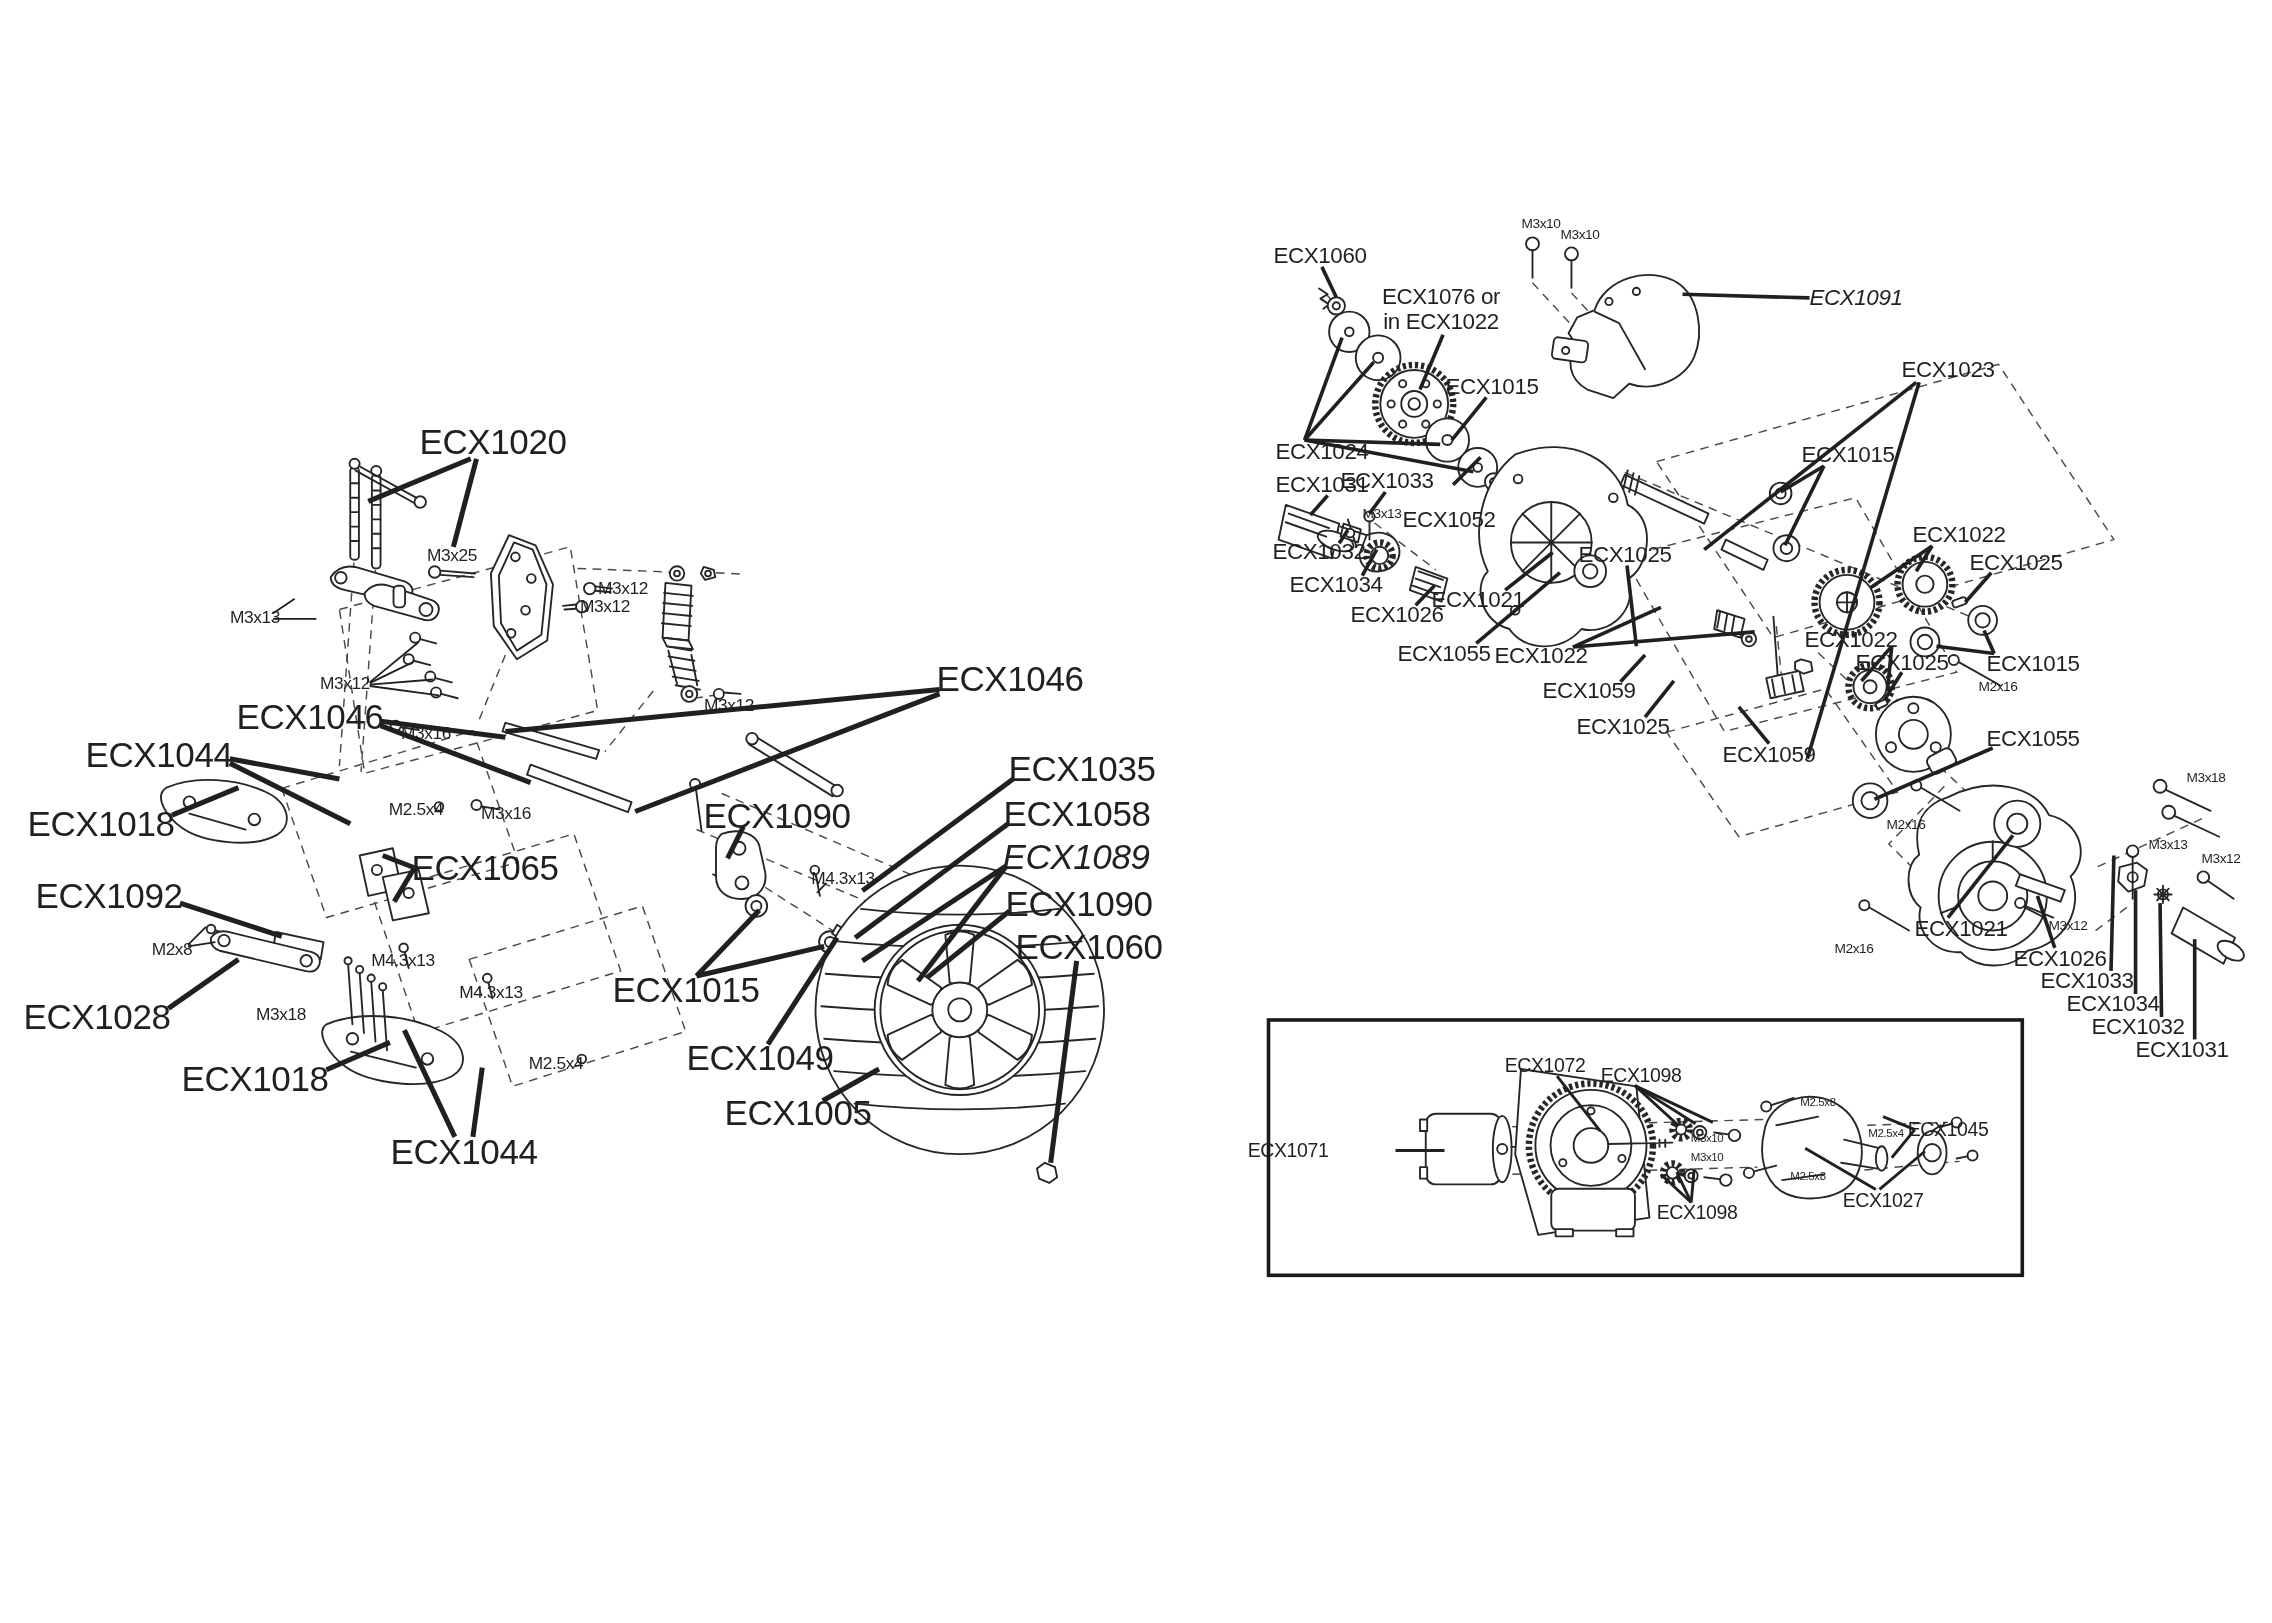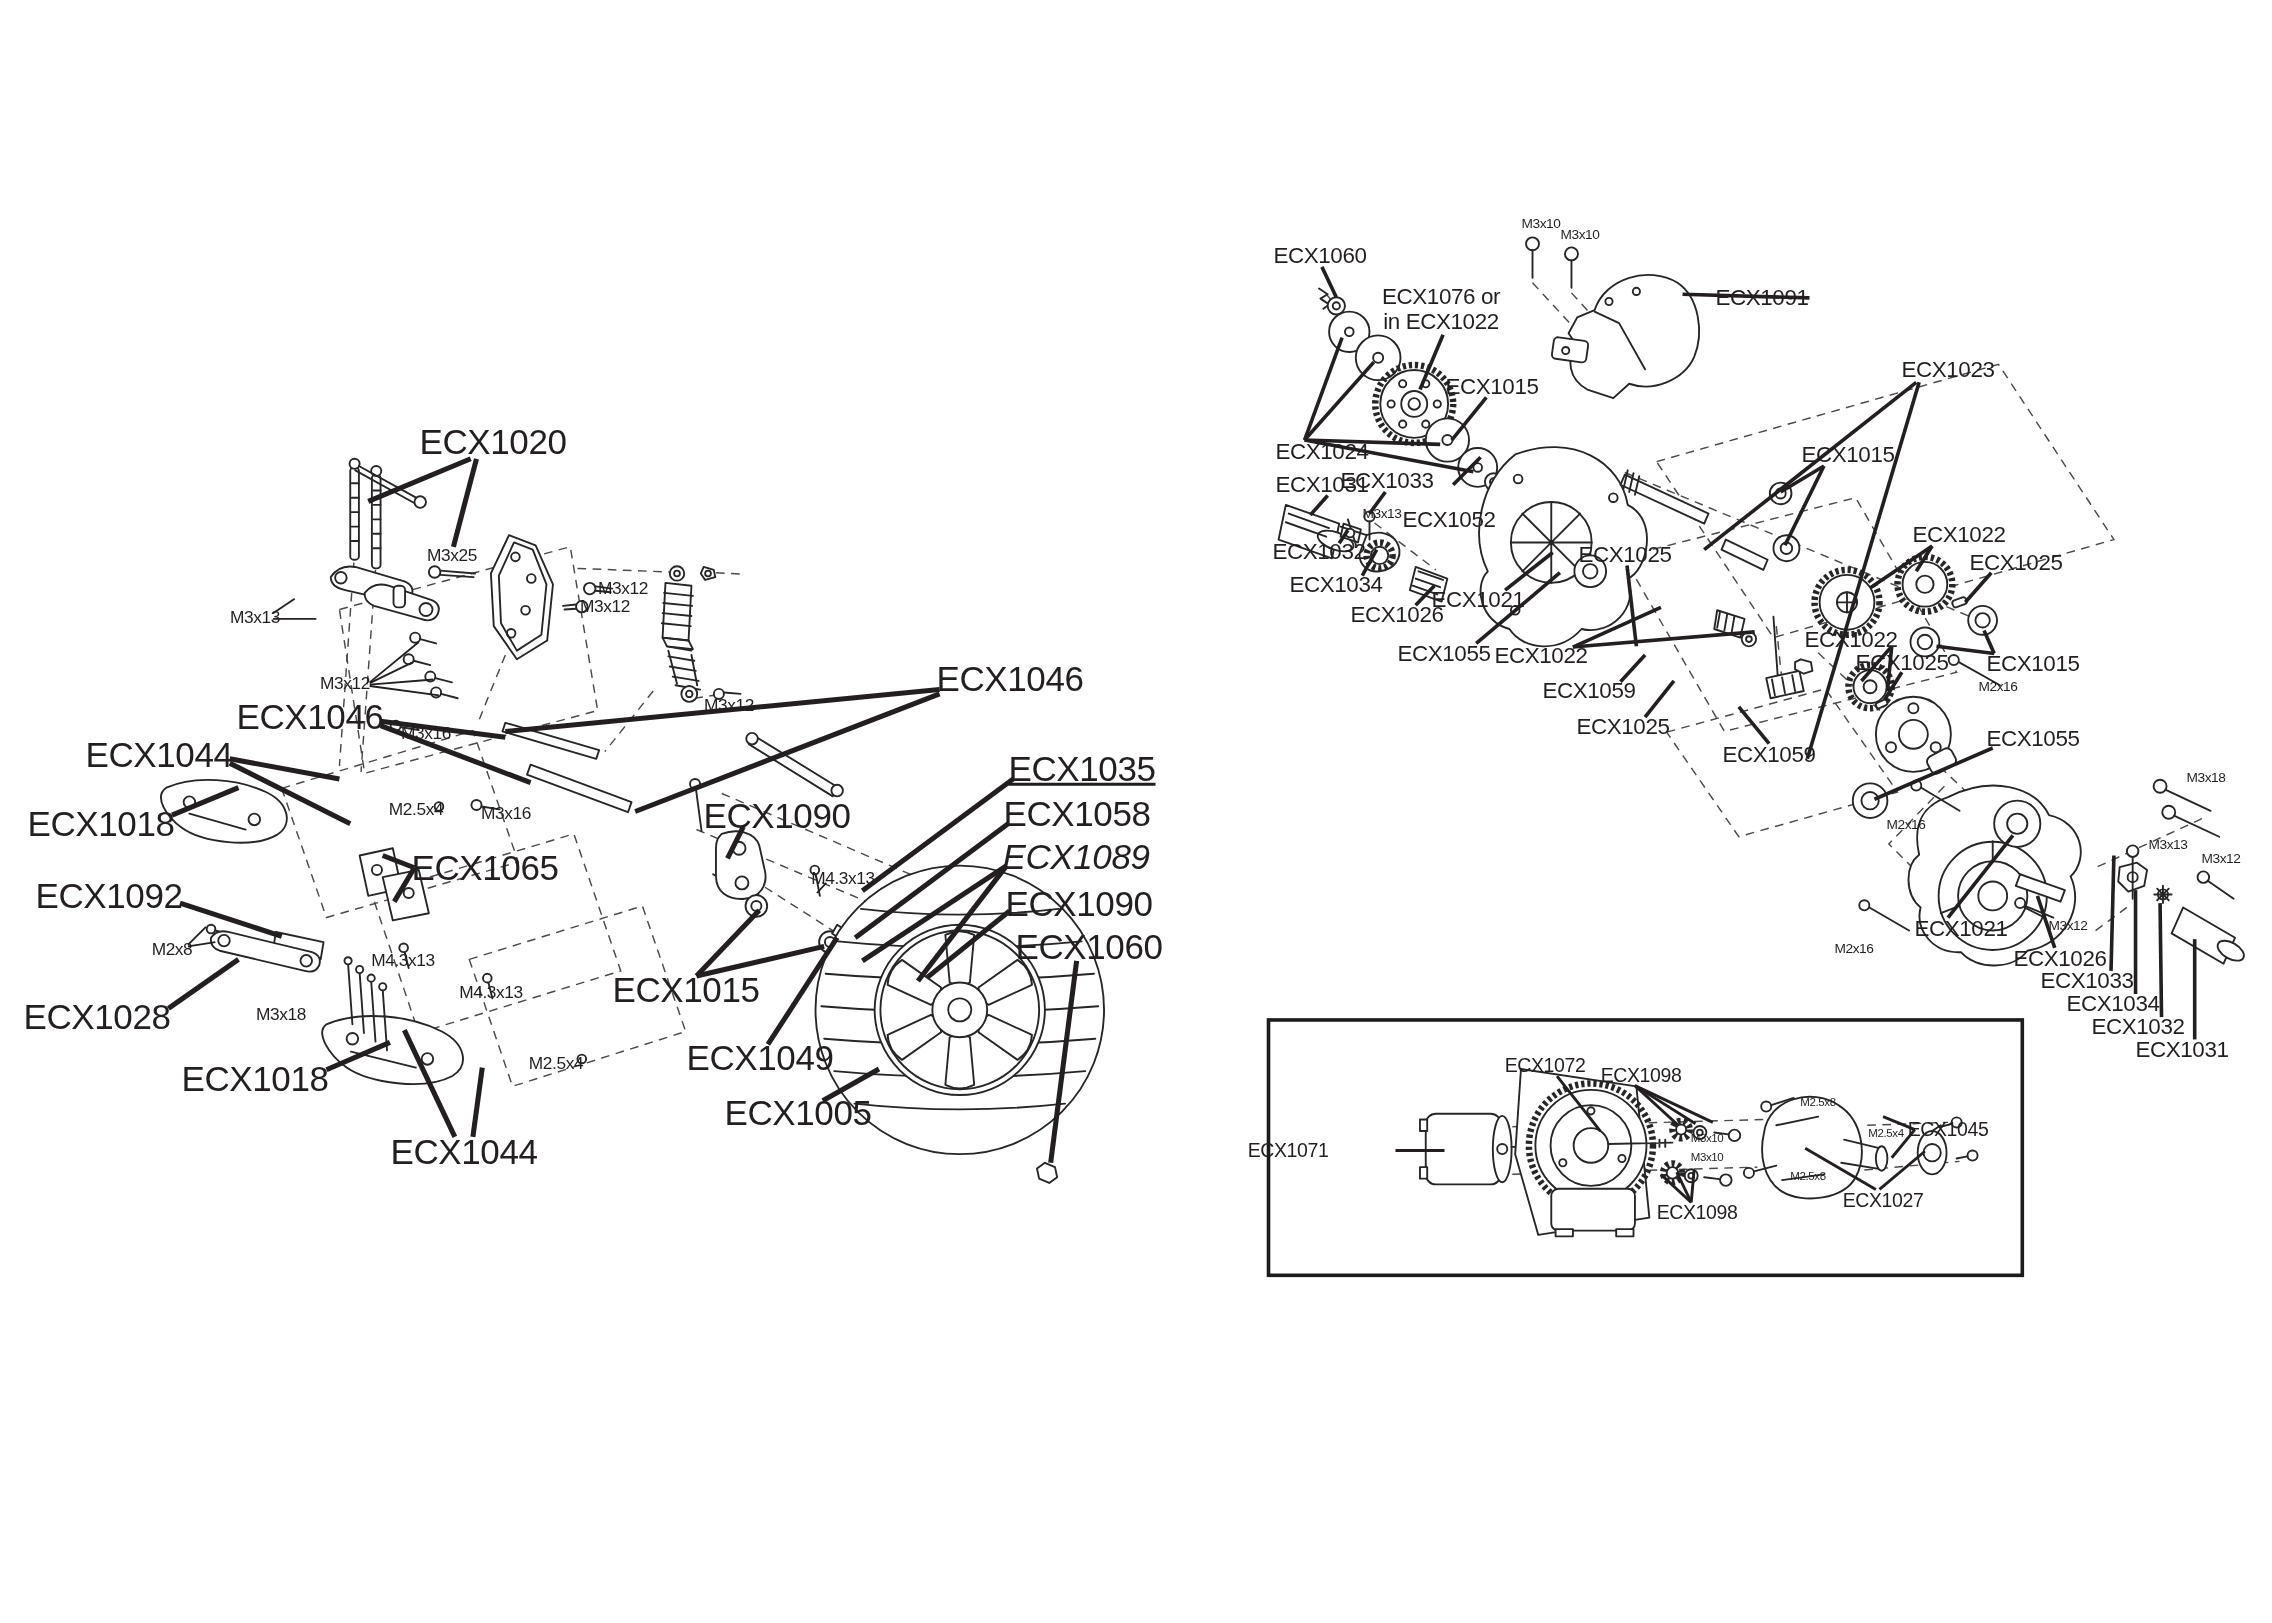--- a/index.html
+++ b/index.html
@@ -545,21 +545,21 @@
       <div class="lbl lg" style="left: 310px; top: 717px;">ECX1046</div>
       <div class="lbl lg" style="left: 159px; top: 755px;">ECX1044</div>
       <div class="lbl lg" style="left: 101px; top: 824px;">ECX1018</div>
       <div class="lbl lg" style="left: 109px; top: 896px;">ECX1092</div>
       <div class="lbl lg" style="left: 485px; top: 868px;">ECX1065</div>
       <div class="lbl lg" style="left: 97px; top: 1017px;">ECX1028</div>
       <div class="lbl lg" style="left: 255px; top: 1079px;">ECX1018</div>
       <div class="lbl lg" style="left: 464px; top: 1152px;">ECX1044</div>
       <div class="lbl lg" style="left: 1010px; top: 679px;">ECX1046</div>
       <div class="lbl lg" style="left: 777px; top: 816px;">ECX1090</div>
-      <div class="lbl lg" style="left: 1082px; top: 769px; text-decoration: underline;">ECX1035</div>
+      <div class="lbl lg" style="left: 1082px; top: 769px;">ECX1035</div>
       <div class="lbl lg" style="left: 1077px; top: 814px;">ECX1058</div>
       <div class="lbl lg" style="left: 1076px; top: 857px; font-style: italic;">ECX1089</div>
       <div class="lbl lg" style="left: 1079px; top: 904px;">ECX1090</div>
       <div class="lbl lg" style="left: 1089px; top: 947px;">ECX1060</div>
       <div class="lbl lg" style="left: 686px; top: 990px;">ECX1015</div>
       <div class="lbl lg" style="left: 760px; top: 1058px;">ECX1049</div>
       <div class="lbl lg" style="left: 798px; top: 1113px;">ECX1005</div>
       <div class="lbl sm" style="left: 452px; top: 556px;">M3x25</div>
       <div class="lbl sm" style="left: 623px; top: 589px;">M3x12</div>
       <div class="lbl sm" style="left: 605px; top: 607px;">M3x12</div>
@@ -571,21 +571,21 @@
       <div class="lbl sm" style="left: 506px; top: 814px;">M3x16</div>
       <div class="lbl sm" style="left: 172px; top: 950px;">M2x8</div>
       <div class="lbl sm" style="left: 403px; top: 961px;">M4.3x13</div>
       <div class="lbl sm" style="left: 491px; top: 993px;">M4.3x13</div>
       <div class="lbl sm" style="left: 843px; top: 879px;">M4.3x13</div>
       <div class="lbl sm" style="left: 281px; top: 1015px;">M3x18</div>
       <div class="lbl sm" style="left: 556px; top: 1064px;">M2.5x4</div>
       <div class="lbl rg" style="left: 1320px; top: 256px;">ECX1060</div>
       <div class="lbl rg" style="left: 1441px; top: 310px;">ECX1076 or
 in ECX1022</div>
-      <div class="lbl rg" style="left: 1762px; top: 298px;">ECX1091</div>
+      <div class="lbl rg" style="left: 1856px; top: 298px; font-style: italic;">ECX1091</div>
       <div class="lbl rg" style="left: 1948px; top: 370px;">ECX1023</div>
       <div class="lbl rg" style="left: 1492px; top: 387px;">ECX1015</div>
       <div class="lbl rg" style="left: 1322px; top: 452px;">ECX1024</div>
       <div class="lbl rg" style="left: 1848px; top: 455px;">ECX1015</div>
       <div class="lbl rg" style="left: 1322px; top: 485px;">ECX1031</div>
       <div class="lbl rg" style="left: 1387px; top: 481px;">ECX1033</div>
       <div class="lbl rg" style="left: 1449px; top: 520px;">ECX1052</div>
       <div class="lbl rg" style="left: 1319px; top: 552px;">ECX1032</div>
       <div class="lbl rg" style="left: 1625px; top: 555px;">ECX1025</div>
       <div class="lbl rg" style="left: 1959px; top: 535px;">ECX1022</div>

